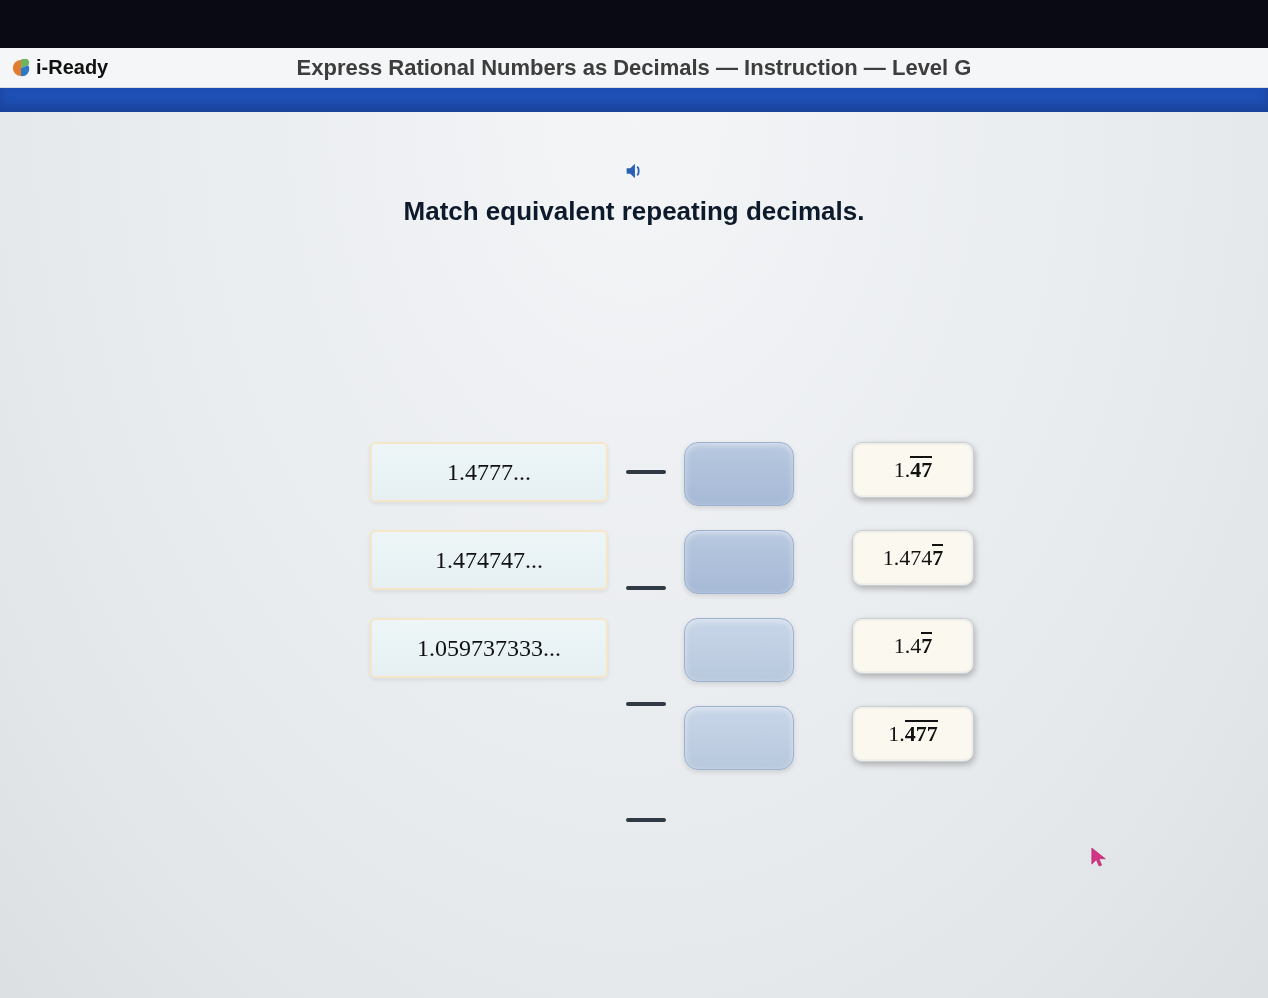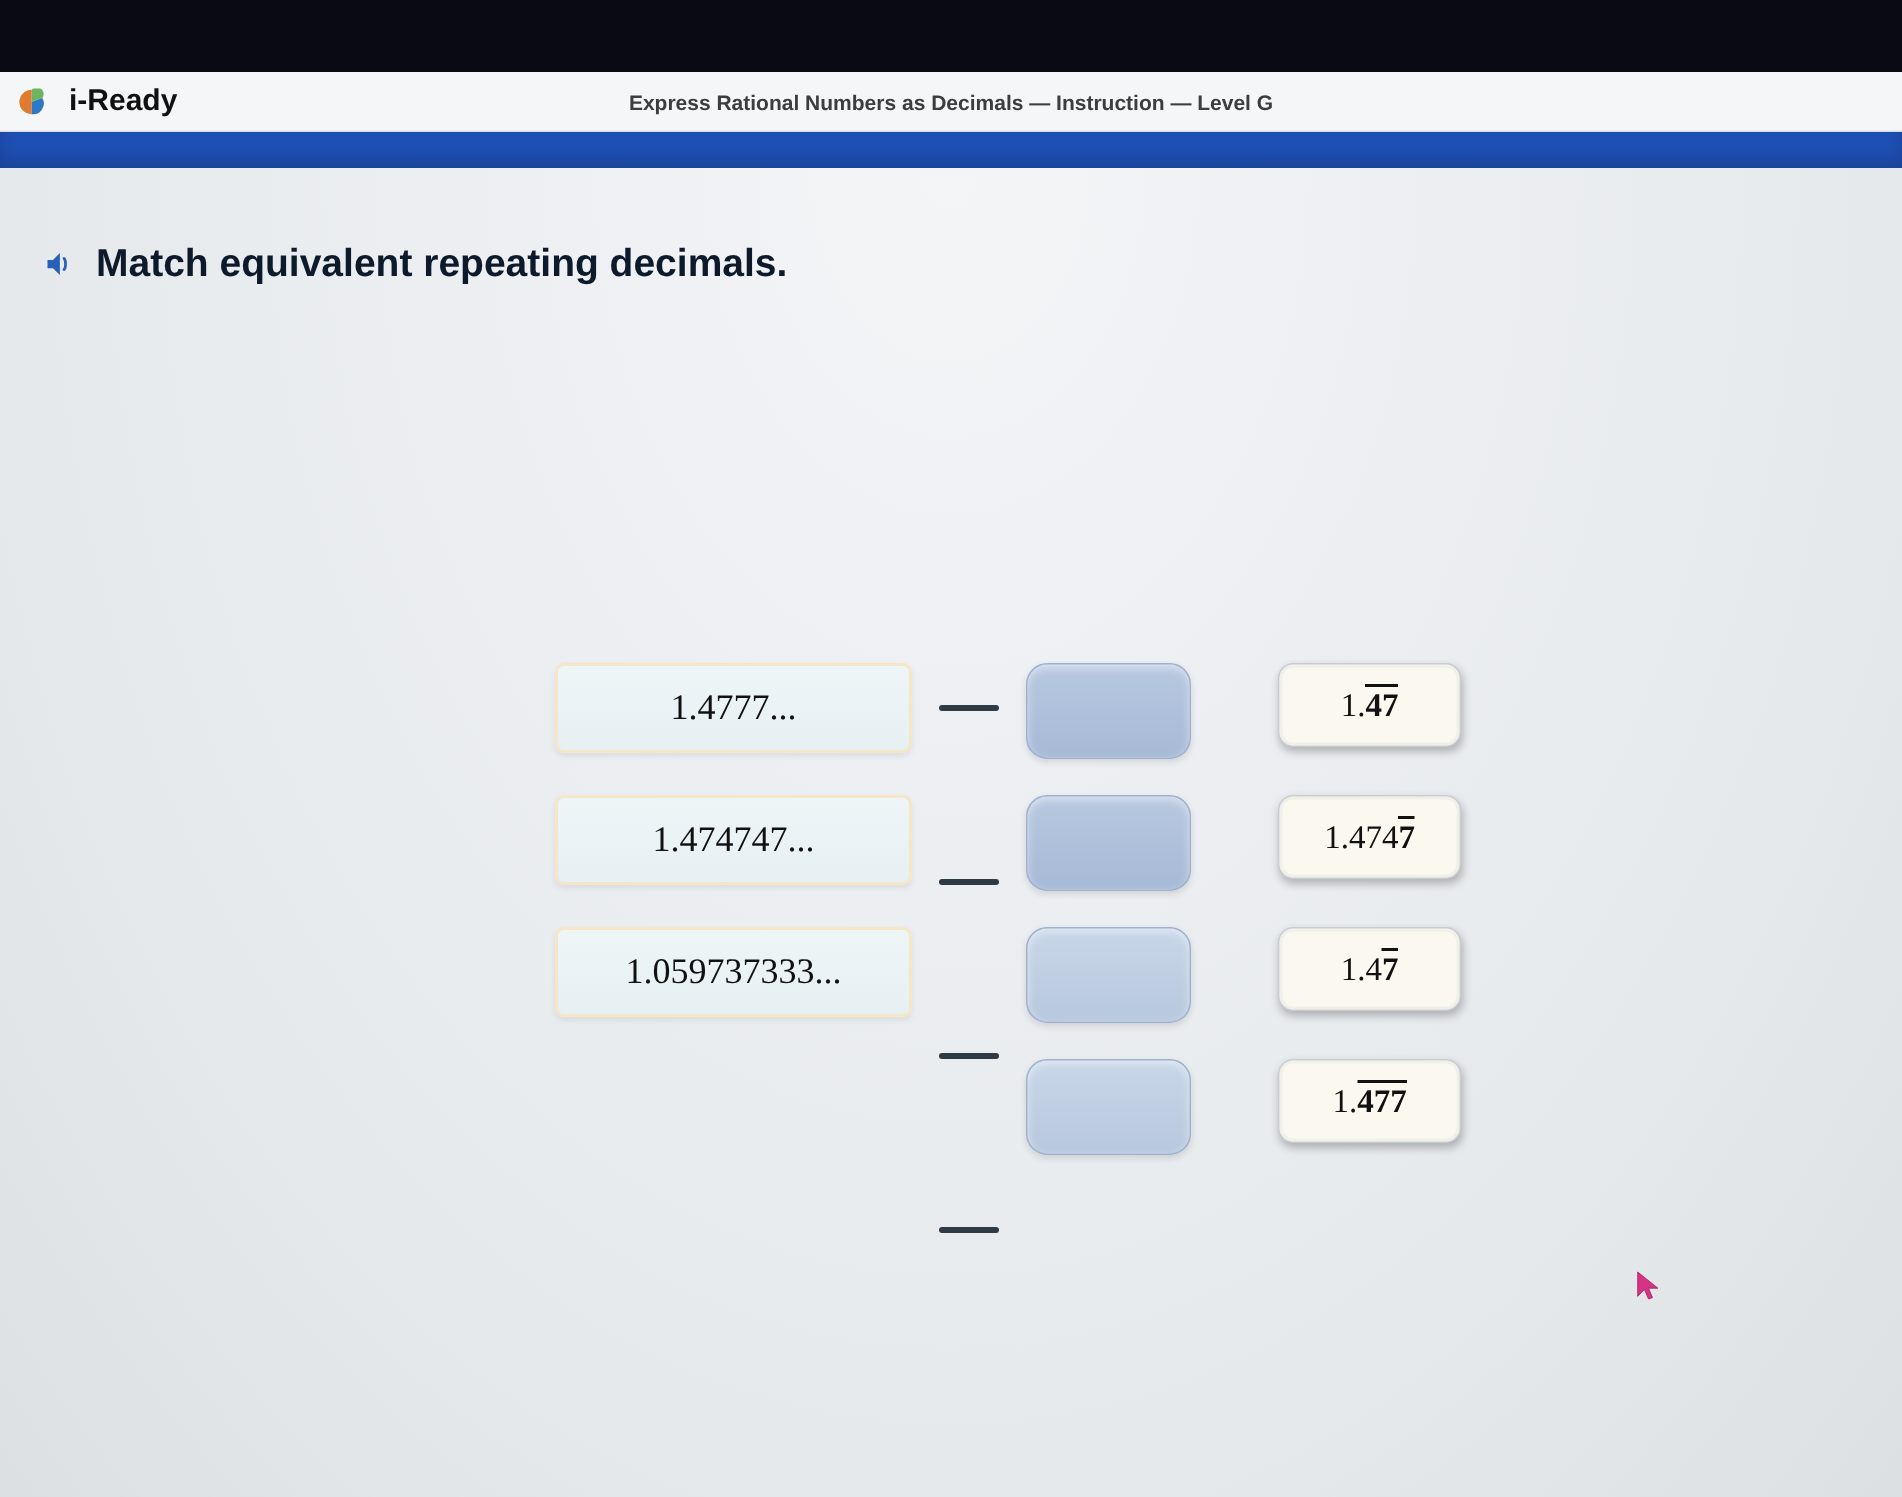--- a/index.html
+++ b/index.html
@@ -19,56 +19,57 @@
     height: 40px;
     background: #f5f6f7;
     display: flex;
     align-items: center;
     border-bottom: 1px solid #dcdde0;
     position: relative;
   }
   .brand {
     display: flex;
     align-items: center;
-    gap: 16px;
+    gap: 6px;
     padding-left: 12px;
     font-weight: 700;
     font-size: 20px;
     color: #111;
     font-family: "Segoe UI", Arial, sans-serif;
   }
   .brand-icon {
     width: 18px; height: 18px;
     position: relative;
   }
   .brand-icon svg { display:block; }
   .header-title {
     position: absolute;
     left: 50%;
     transform: translateX(-50%);
     color: #3d3d3d;
     font-weight: 700;
-    font-size: 14px;
+    font-size: 22px;
     white-space: nowrap;
   }
   .bluebar {
     height: 24px;
     background: #1e4fb4;
     box-shadow: inset 0 -6px 10px rgba(0,0,0,0.15);
   }
   .content {
     padding: 48px 28px 0 28px;
     background: radial-gradient(ellipse at 50% 0%, #f3f5f7 0%, #e6e9ec 70%, #dce0e3 100%);
     height: calc(998px - 48px - 40px - 24px);
     position: relative;
   }
   .prompt-row {
     display: flex;
     align-items: center;
     gap: 14px;
+    flex-direction: column;
   }
   .audio-icon {
     width: 22px; height: 22px;
     color: #2a5fb8;
     display:flex; align-items:center; justify-content:center;
   }
   .prompt-text {
     font-size: 26px;
     font-weight: 700;
     color: #0d1a2b;

